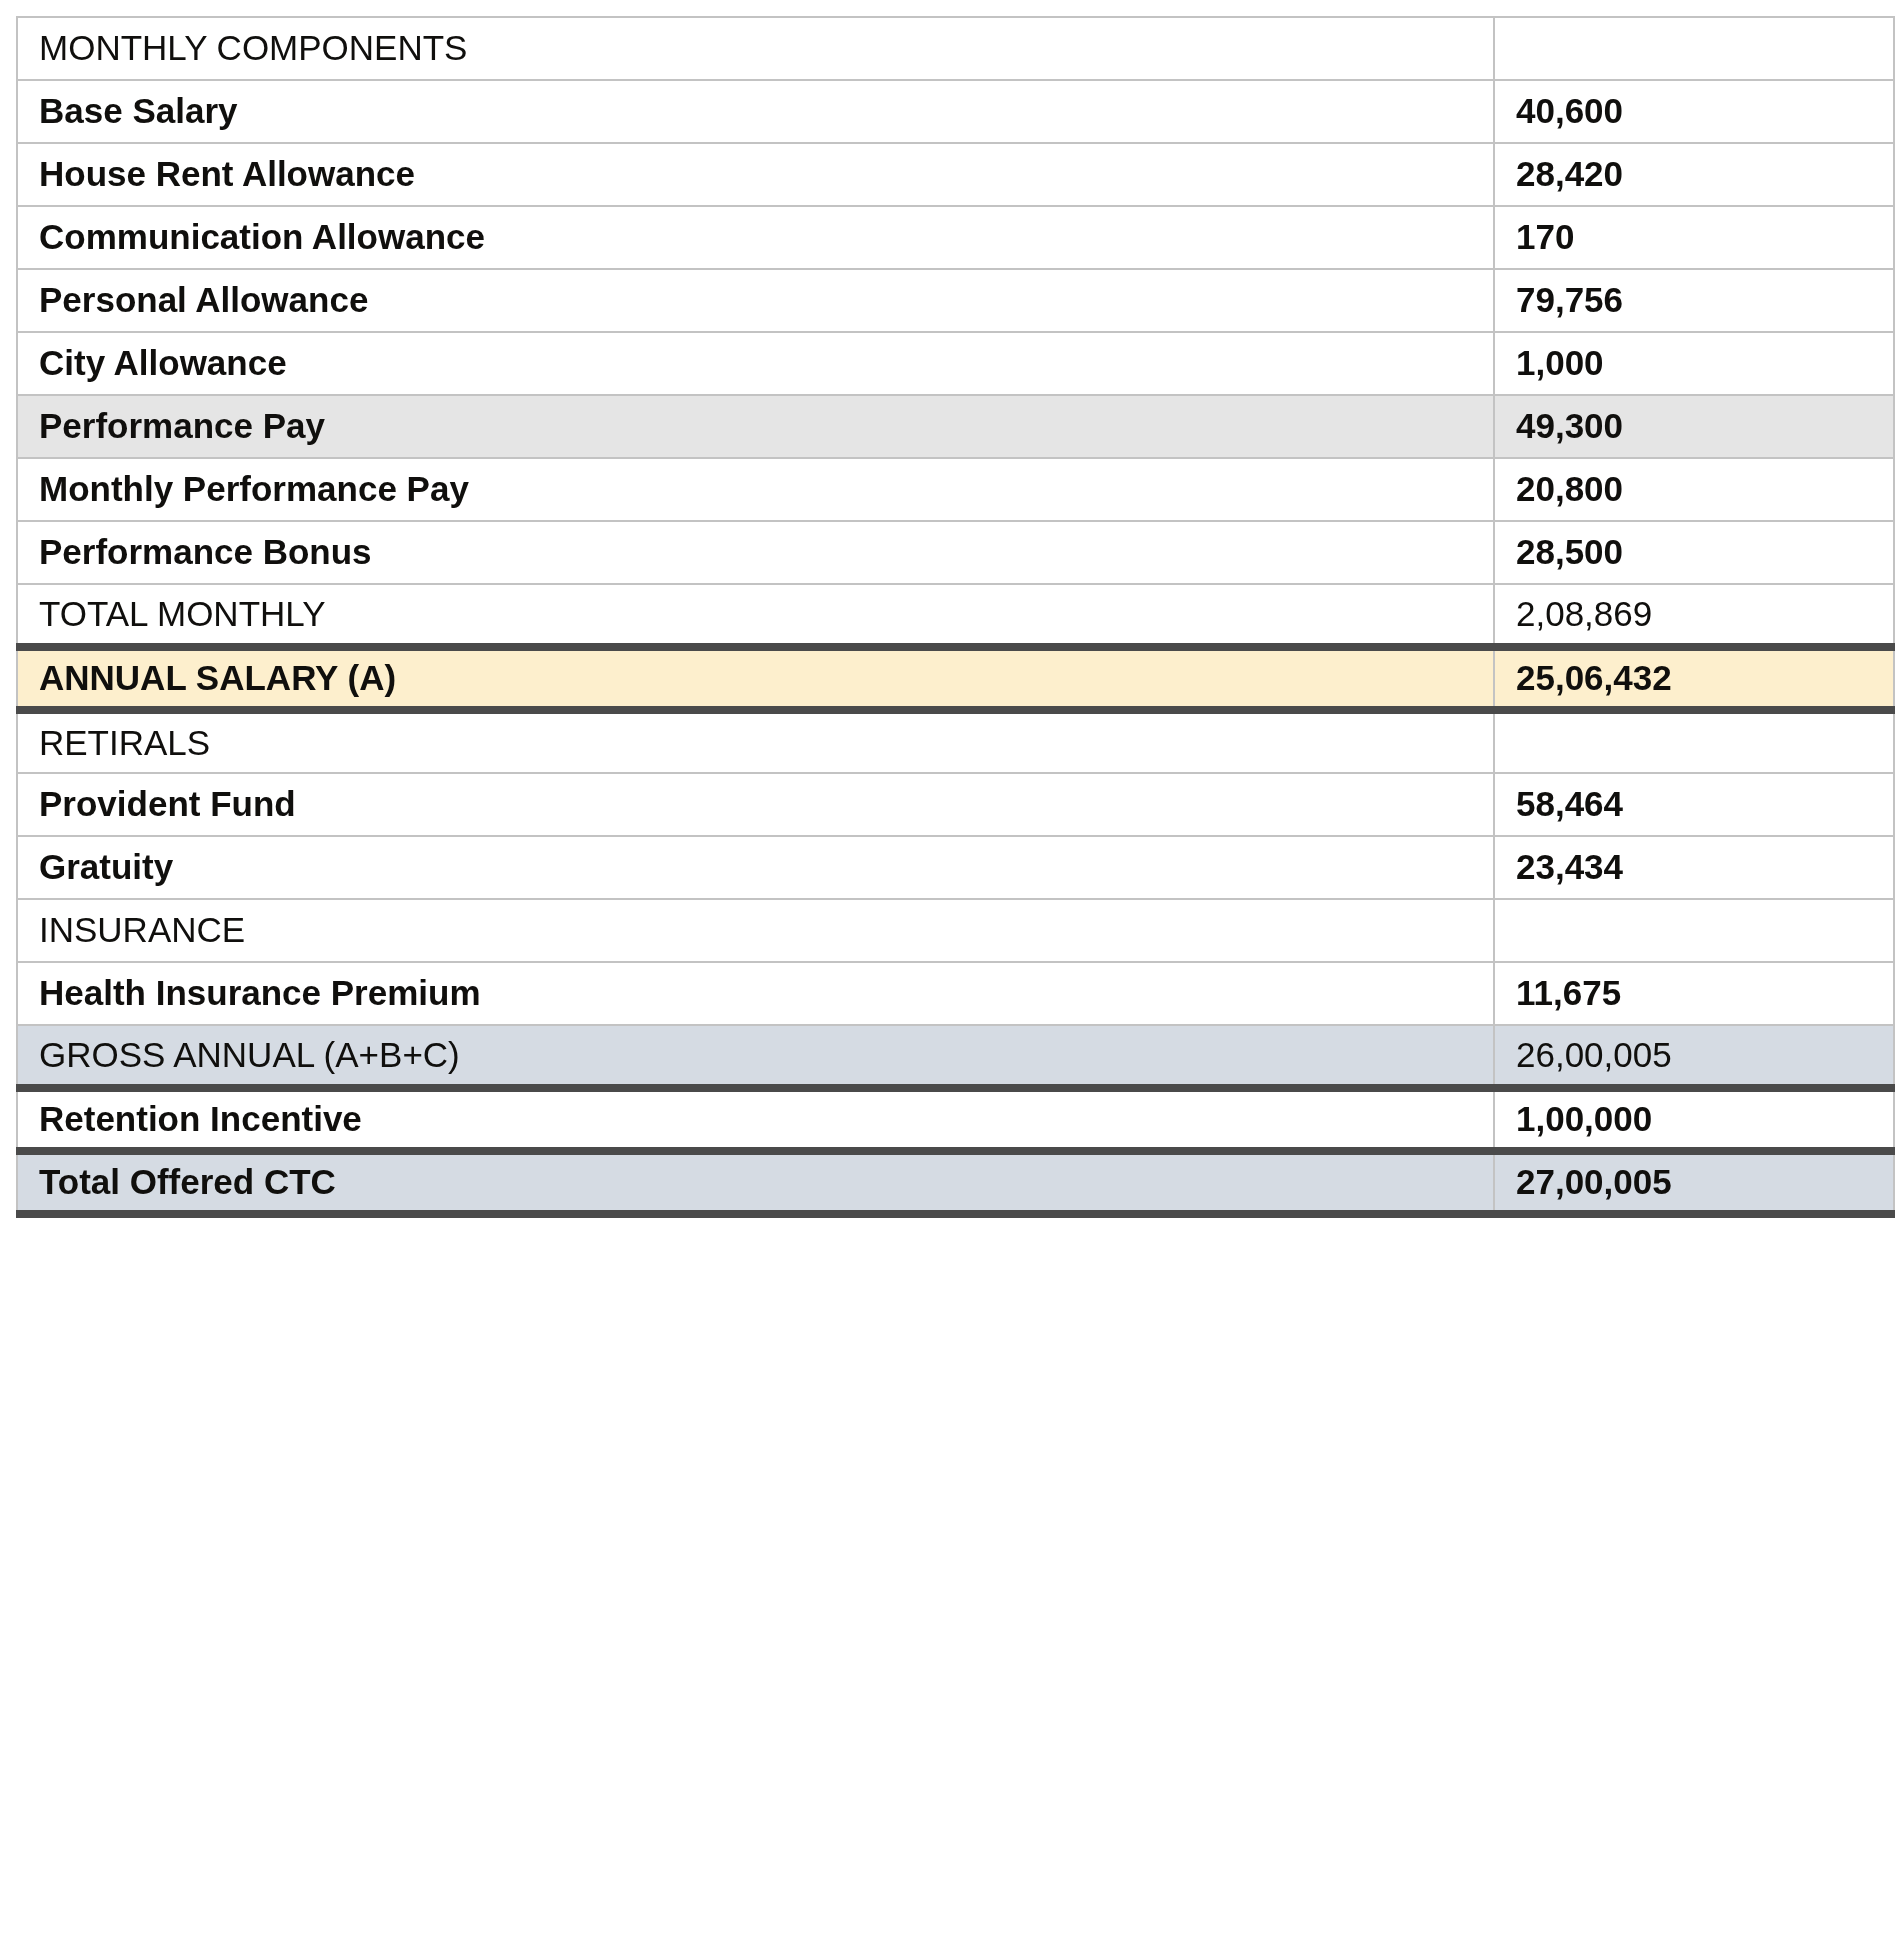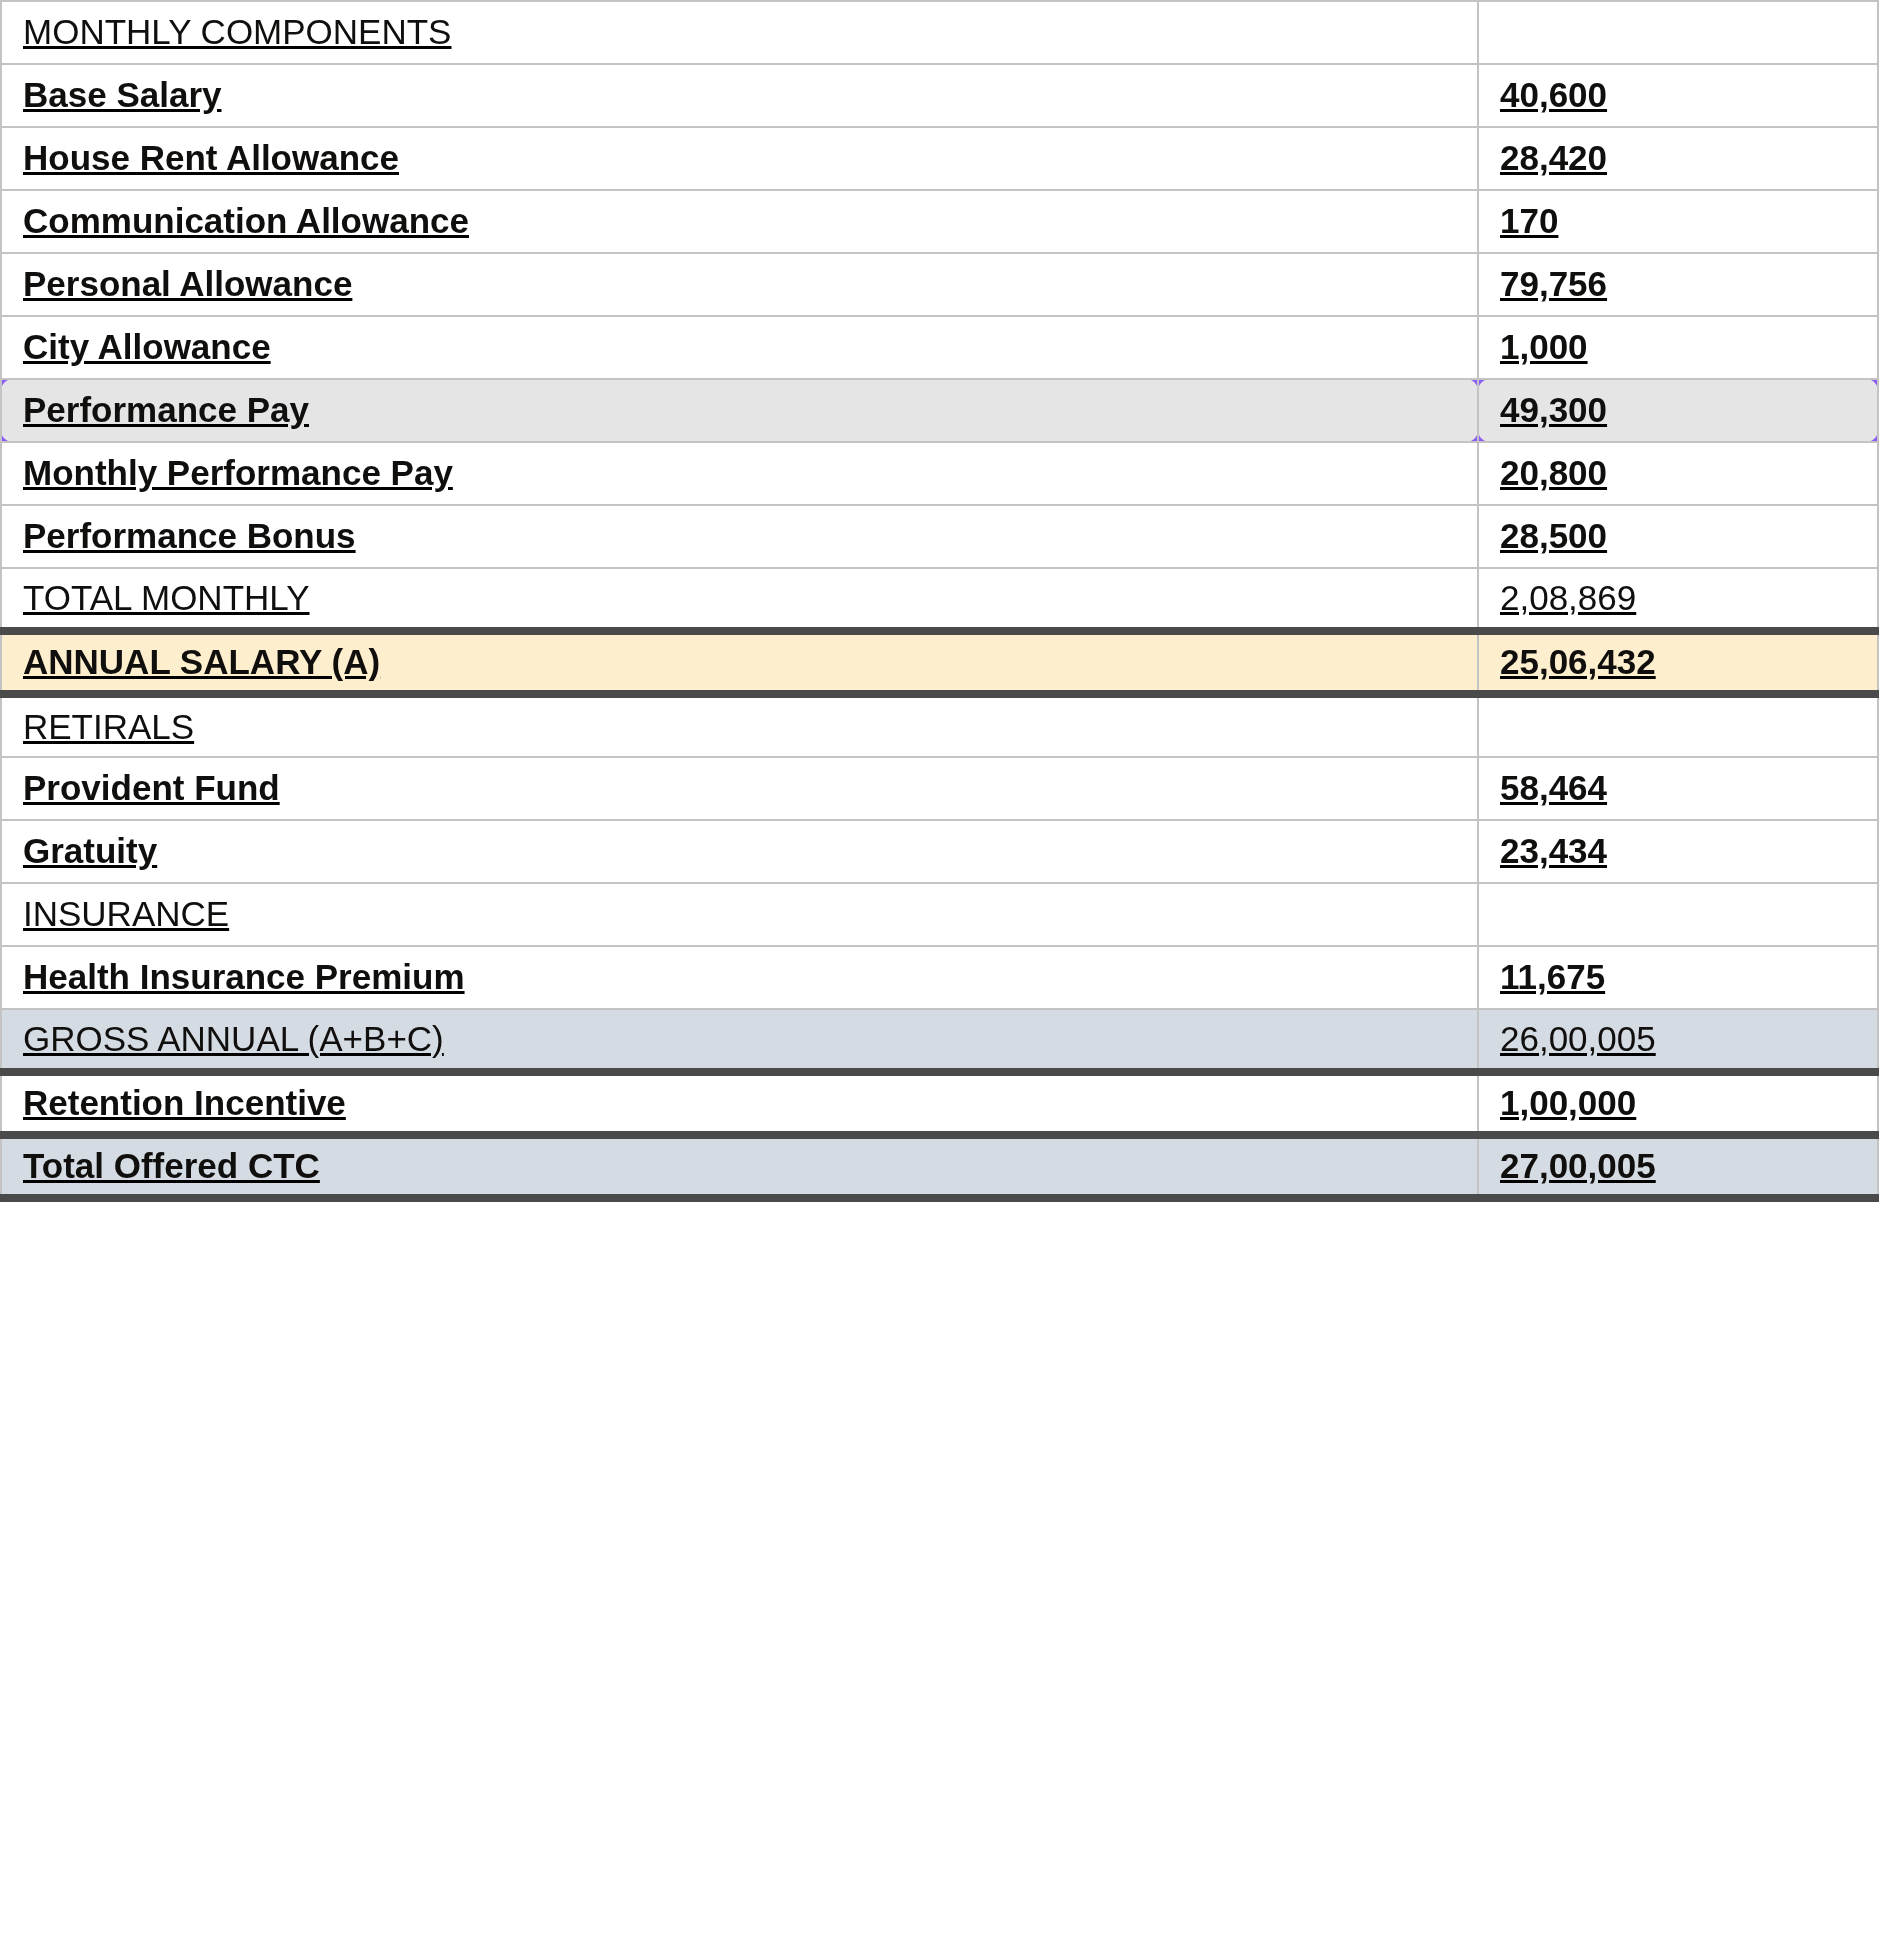--- a/index.html
+++ b/index.html
@@ -19,23 +19,22 @@
     position: relative;
     width: 1899px;
     height: 1958px;
     background: #ffffff;
   }
 
   table.ctc {
     border-collapse: collapse;
     table-layout: fixed;
     width: 1876px;
-    margin: 0;
+    margin: 16px;
     background: #8b5cf6;
-    text-decoration: underline;
   }
 
   table.ctc col.c-label { width: 1477px; }
   table.ctc col.c-value { width: 400px; }
 
   table.ctc td {
     height: 63px;
     padding: 0 21px;
     vertical-align: middle;
     font-size: 35px;
@@ -56,21 +55,21 @@
   tr.w-bold td { font-weight: bold; }
   tr.w-normal td { font-weight: normal; }
 
   
   td.lvl0 { padding-left: 21px; }
   td.lvl1 { padding-left: 59px; }
   td.lvl2 { padding-left: 105px; }
 
   
   tr.fill-white  td { background: #ffffff; }
-  tr.fill-grey   td { background: #e5e5e5; border-radius: 12px; }
+  tr.fill-grey   td { background: #e5e5e5; }
   tr.fill-cream  td { background: #fdefcd; }
   tr.fill-blue   td { background: #d5dbe3; }
 
   
   tr.rule-top td    { border-top: 8.6px solid #4a4a4a; }
   tr.rule-bottom td { border-bottom: 8.6px solid #4a4a4a; }
 
   
   td.value.empty { color: transparent; }
 </style>

